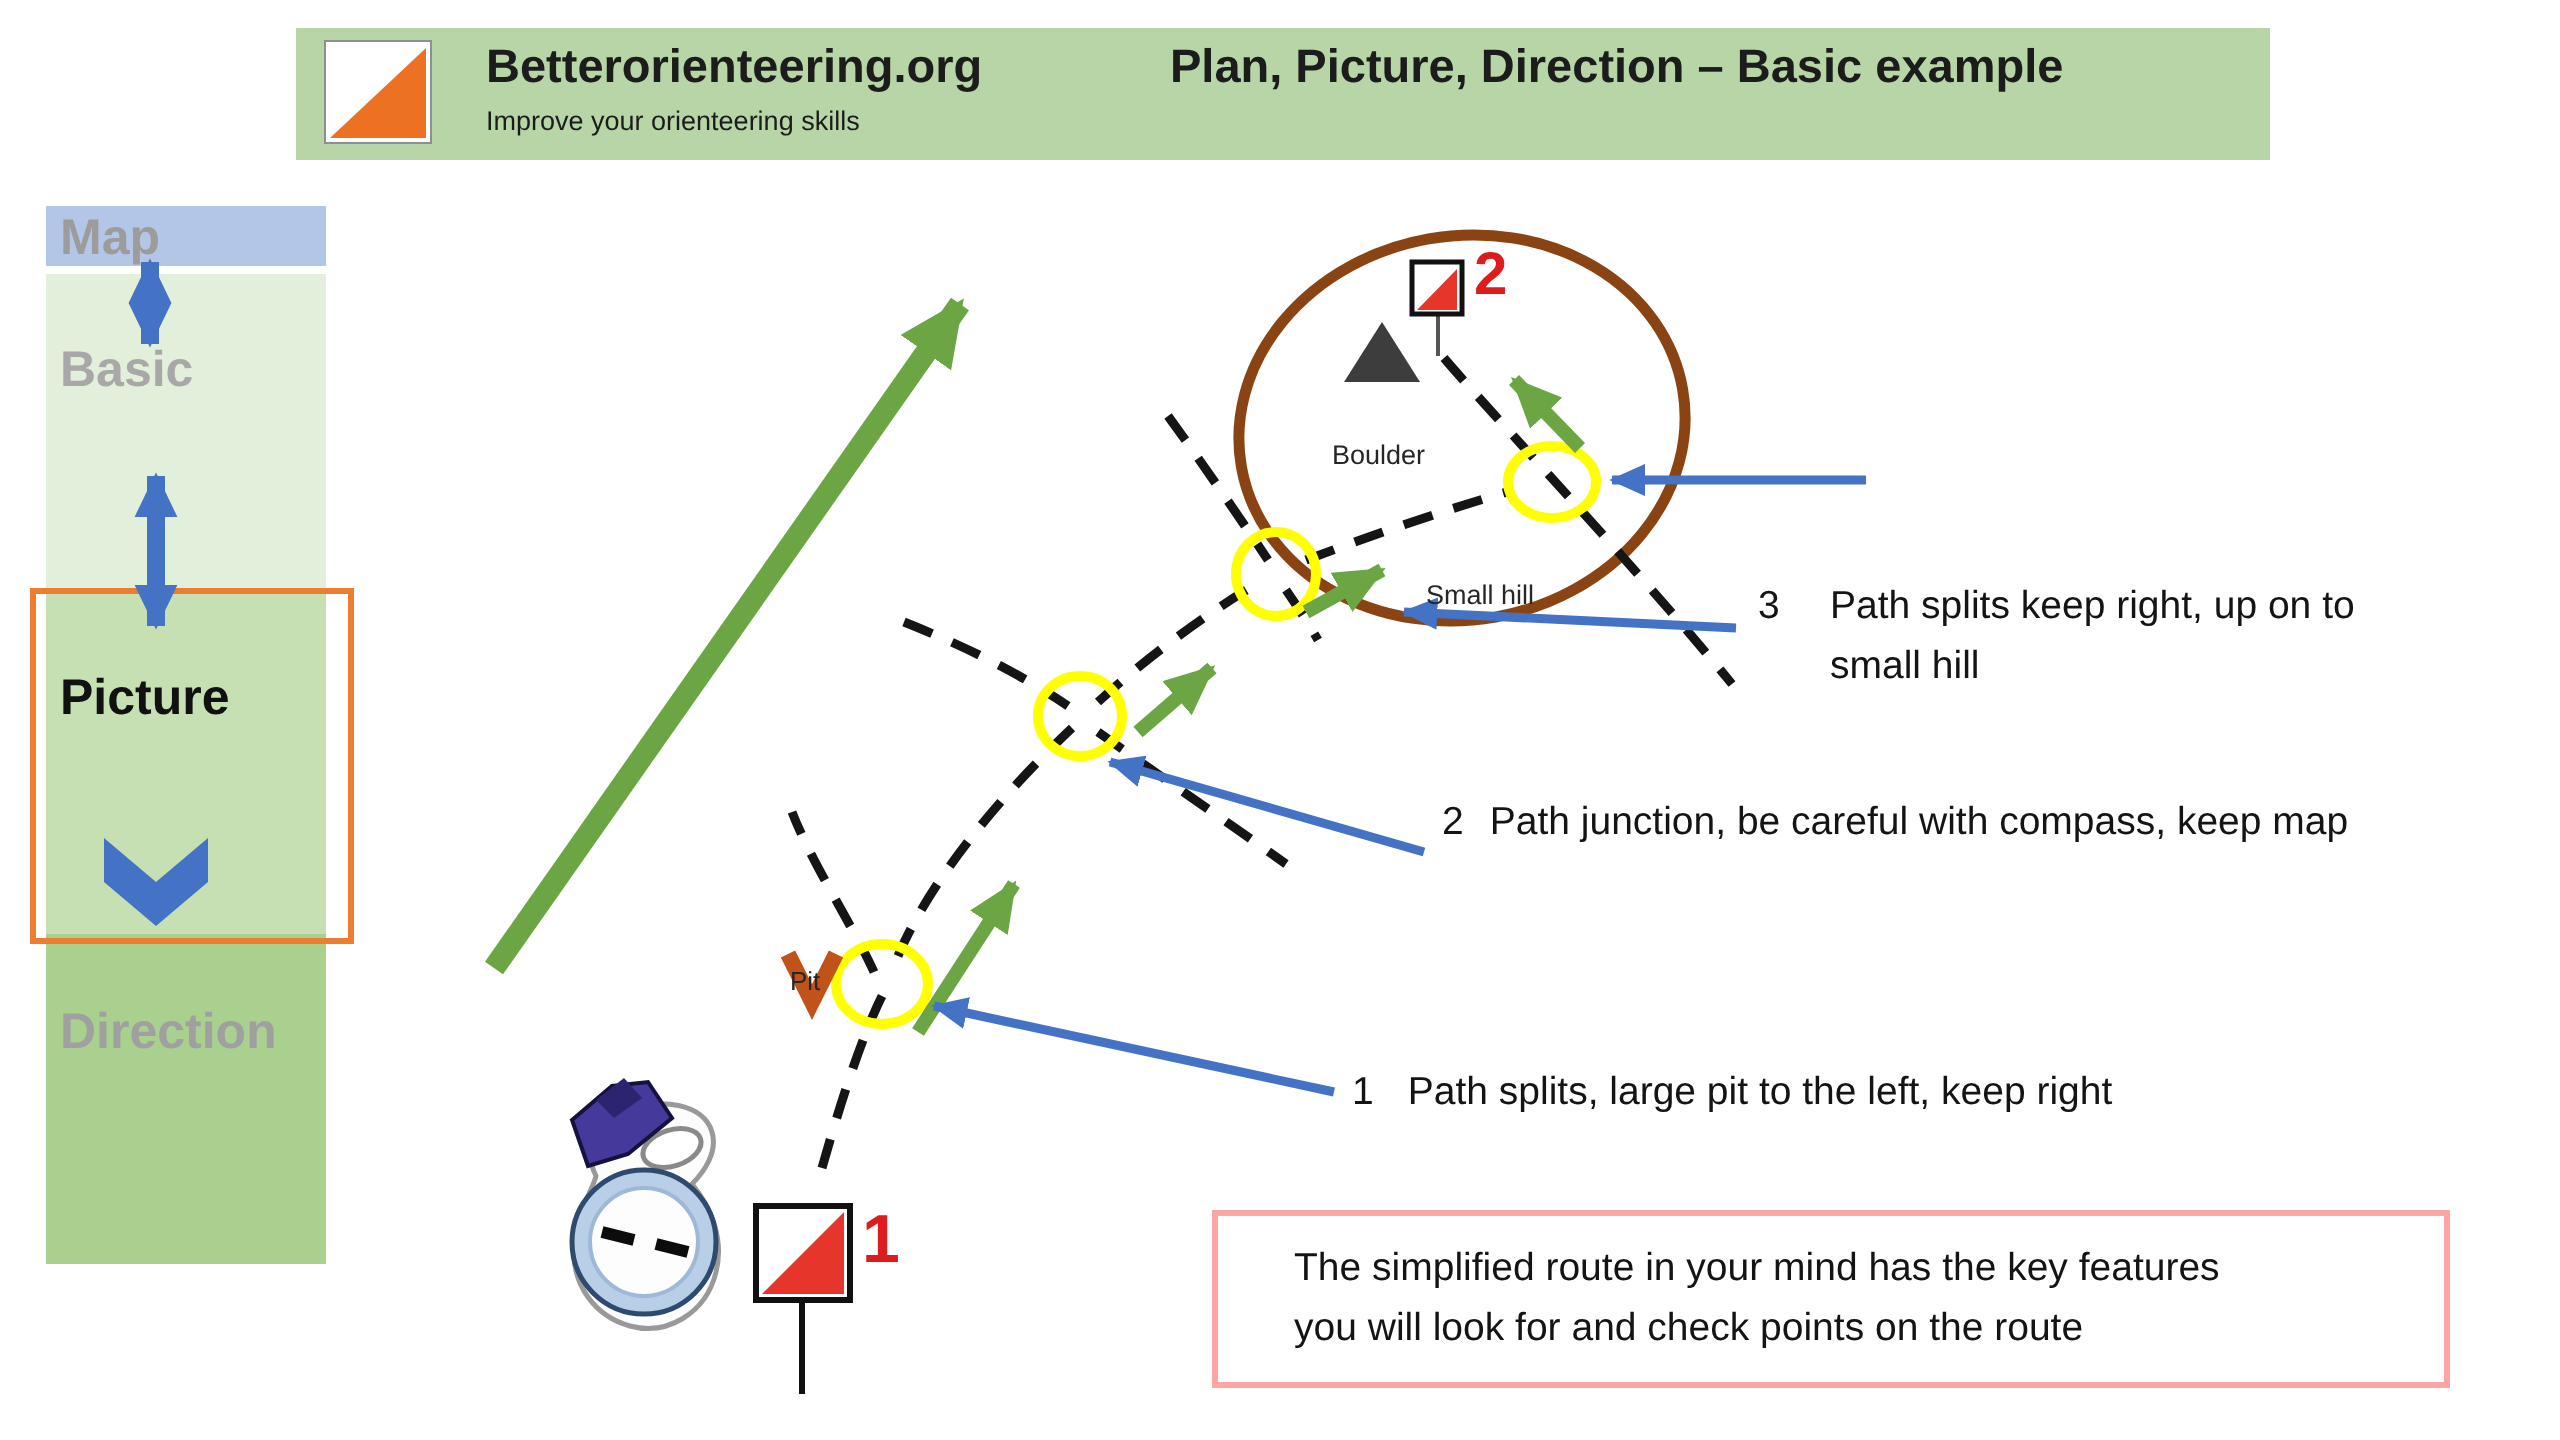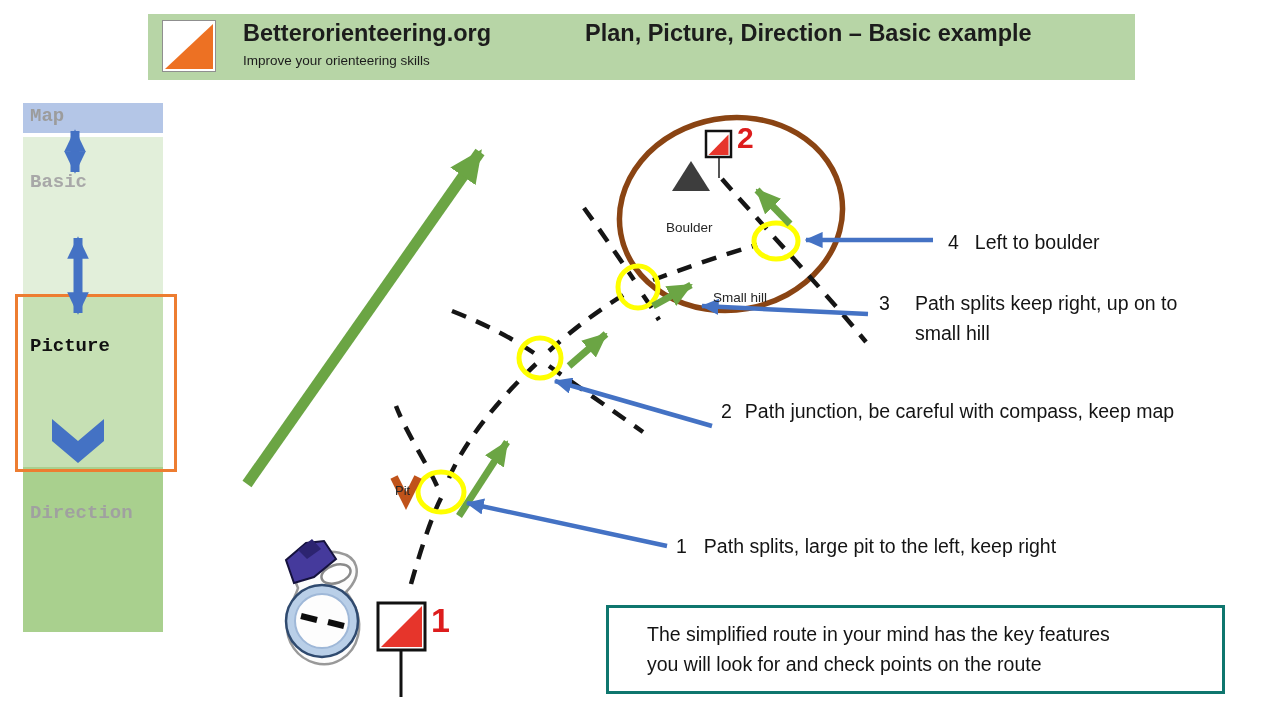--- a/index.html
+++ b/index.html
@@ -13,21 +13,21 @@
   .logo{left:162px;top:20px;width:52px;height:50px;background:#fff;border:1px solid #8f8f8f;}
   .brand{left:243px;top:20px;font-size:23.5px;font-weight:600;color:#1c1c1c;}
   .tagline{left:243px;top:53px;font-size:13.5px;color:#1c1c1c;}
   .slide-title{left:585px;top:20px;font-size:23.5px;font-weight:600;color:#1c1c1c;}
 
   
   .sb-map{left:23px;top:103px;width:140px;height:30px;background:#b4c6e7;}
   .sb-plan{left:23px;top:137px;width:140px;height:160px;background:#e2efda;}
   .sb-picture{left:23px;top:297px;width:140px;height:170px;background:#c6e0b4;}
   .sb-direction{left:23px;top:467px;width:140px;height:165px;background:#a9d08e;}
-  .sb-label{font-size:19px;font-weight:bold;font-family:Liberation Mono, monospace;}
+  .sb-label{font-size:25px;font-weight:bold;}
   .lbl-map{left:30px;top:105px;color:#9c9c9c;}
   .lbl-plan{left:30px;top:171px;color:#a8a8a8;}
   .lbl-picture{left:30px;top:335px;color:#111;}
   .lbl-direction{left:30px;top:502px;color:#a0a0a0;}
   .picture-frame{left:15px;top:294px;width:156px;height:172px;border:3px solid #ed7d31;}
 
   
   .map-lbl{font-size:13.5px;color:#262626;margin-top:28px;}
   .lbl-pit{left:395px;top:455px;font-size:13px;}
   .lbl-boulder{left:666px;top:192px;}
@@ -41,21 +41,21 @@
   
   .ann{font-size:19.5px;color:#141414;line-height:29.5px;white-space:nowrap;}
   .ann .n{display:inline-block;}
   .ann1{left:676px;top:532px;}  .ann1 .n{margin-right:17px;}
   .ann2{left:721px;top:397px;text-align:right;}  .ann2 .n{margin-right:13px;}
   .ann3{left:879px;top:289px;display:flex;}
   .ann3 .n{width:36px;flex:none;}
   .ann4{left:948px;top:228px;}  .ann4 .n{margin-right:16px;}
 
   
-  .note{left:606px;top:605px;width:613px;height:83px;border:3px solid #0f766e;background:#fff;}
+  .note{left:606px;top:605px;width:613px;height:83px;border:3px solid #fca5a5;background:#fff;}
   .note-text{padding:11px 0 0 38px;font-size:19.5px;line-height:30px;color:#141414;}
 
   svg.overlay{position:absolute;left:0;top:0;pointer-events:none;}
 </style>
 </head>
 <body>
 
 <div id="canvas">
 
   <div class="abs banner"></div>
@@ -194,23 +194,20 @@
   </div>
 
   <div class="abs ann ann3">
     <span class="n">3</span>
     <div>
       <div>Path splits keep right, up on to</div>
       <div>small hill</div>
     </div>
   </div>
 
-  <div class="abs ann ann4">
-    <span class="n">4</span><span>Left to boulder</span>
-  </div>
 
   <div class="abs note">
     <div class="note-text">
       <div>The simplified route in your mind has the key features</div>
       <div>you will look for and check points on the route</div>
     </div>
   </div>
 
 </div>
 

